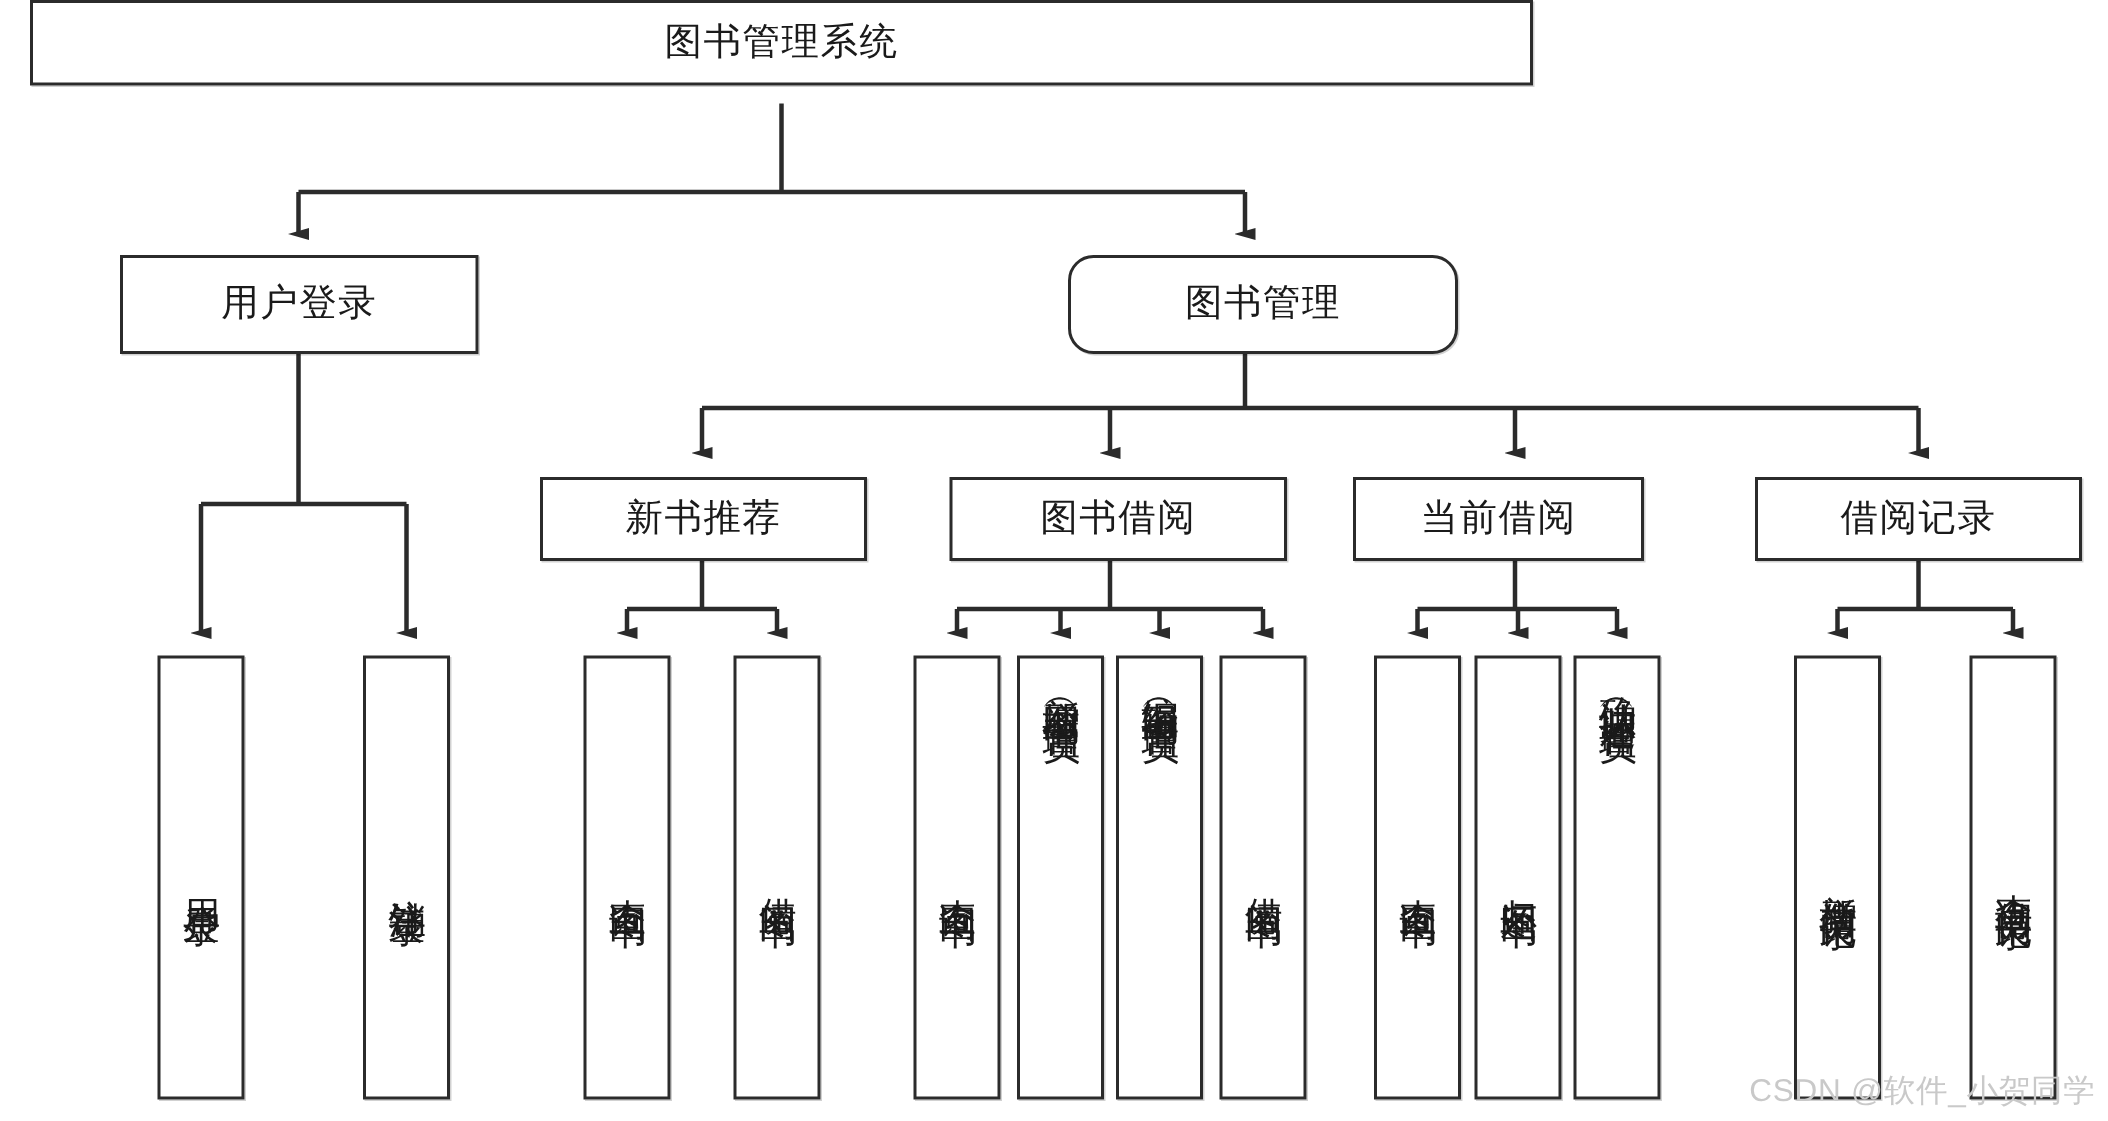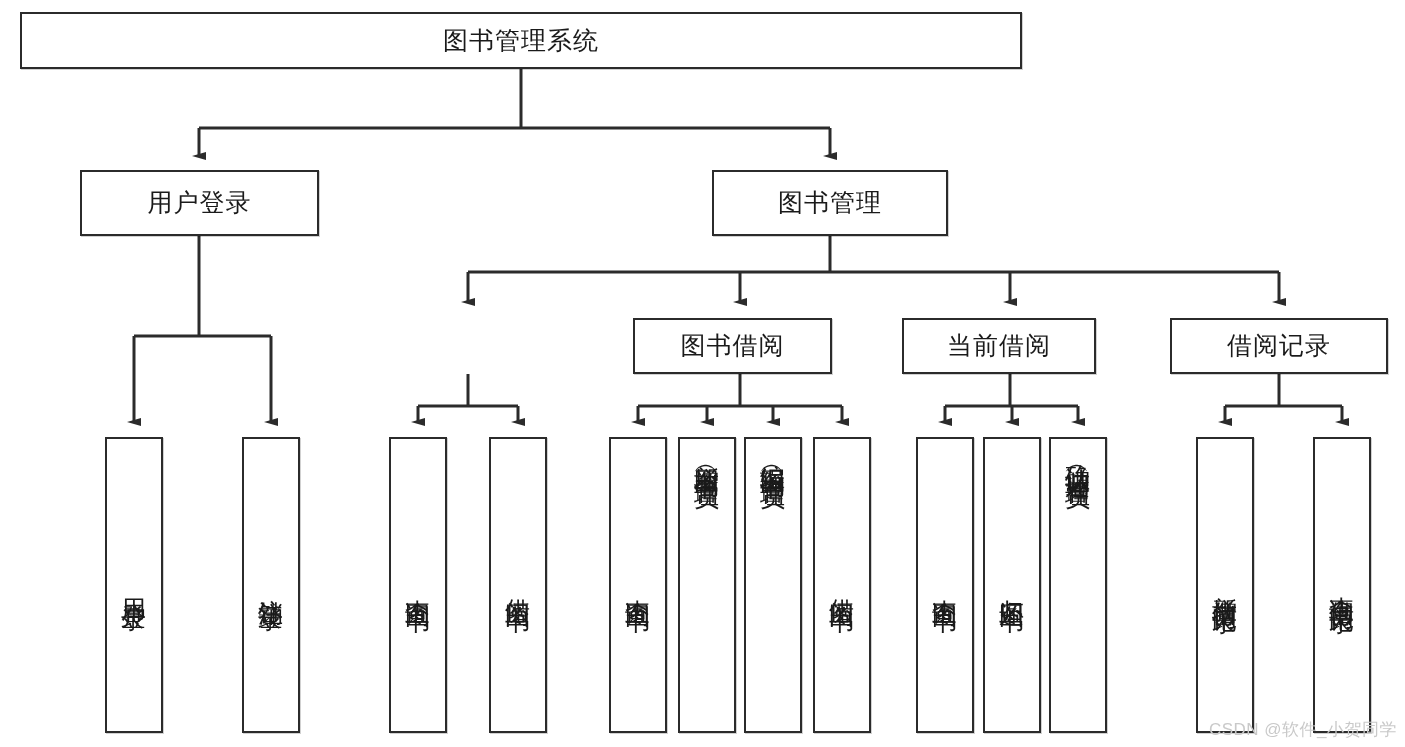--- a/index.html
+++ b/index.html
@@ -56,21 +56,21 @@
     white-space: nowrap;
   }
   .node.v.mid {
     align-items: center;
     padding-top: 0;
   }
   .watermark {
     position: absolute;
     right: 8px;
     bottom: 6px;
-    font-size: 17px;
+    font-size: 21px;
     color: #c9c9c9;
     letter-spacing: 0.5px;
     white-space: nowrap;
   }
 </style>
 </head>
 <body>
 
 <div id="canvas">
 
@@ -117,32 +117,35 @@
       <path d="M1012,406 L1012,422" marker-end="url(#arr)"></path>
       <path d="M1078,406 L1078,422" marker-end="url(#arr)"></path>
 
       <path d="M1279,374 L1279,406"></path>
       <path d="M1225,406 L1342,406"></path>
       <path d="M1225,406 L1225,422" marker-end="url(#arr)"></path>
       <path d="M1342,406 L1342,422" marker-end="url(#arr)"></path>
     </g>
   </svg>
 
-  <div class="node h" style="left:20px; top:12px; width:1002px; height:57px;">
+  <div class="node h" style="left:20px; top:0; width:1002px; height:57px;">
     <span class="lbl">图书管理系统</span>
   </div>
 
   <div class="node h" style="left:80px; top:170px; width:239px; height:66px;">
     <span class="lbl">用户登录</span>
   </div>
-  <div class="node h" style="left:712px; top:170px; width:236px; height:66px;">
+  <div class="node h" style="left:712px; top:170px; width:260px; height:66px;border-radius:17px;">
     <span class="lbl">图书管理</span>
   </div>
 
-  <div class="node h" style="left:633px; top:318px; width:199px; height:56px;justify-content:center;">
+  <div class="node h" style="left:360px; top:318px; width:218px; height:56px;">
+    <span class="lbl">新书推荐</span>
+  </div>
+  <div class="node h" style="left:633px; top:318px; width:225px; height:56px;justify-content:center;">
     <span class="lbl">图书借阅</span>
   </div>
   <div class="node h" style="left:902px; top:318px; width:194px; height:56px;">
     <span class="lbl">当前借阅</span>
   </div>
   <div class="node h" style="left:1170px; top:318px; width:218px; height:56px;align-items:center;">
     <span class="lbl">借阅记录</span>
   </div>
 
   <div class="node v mid" style="left:105px; top:437px; width:58px; height:296px;">

